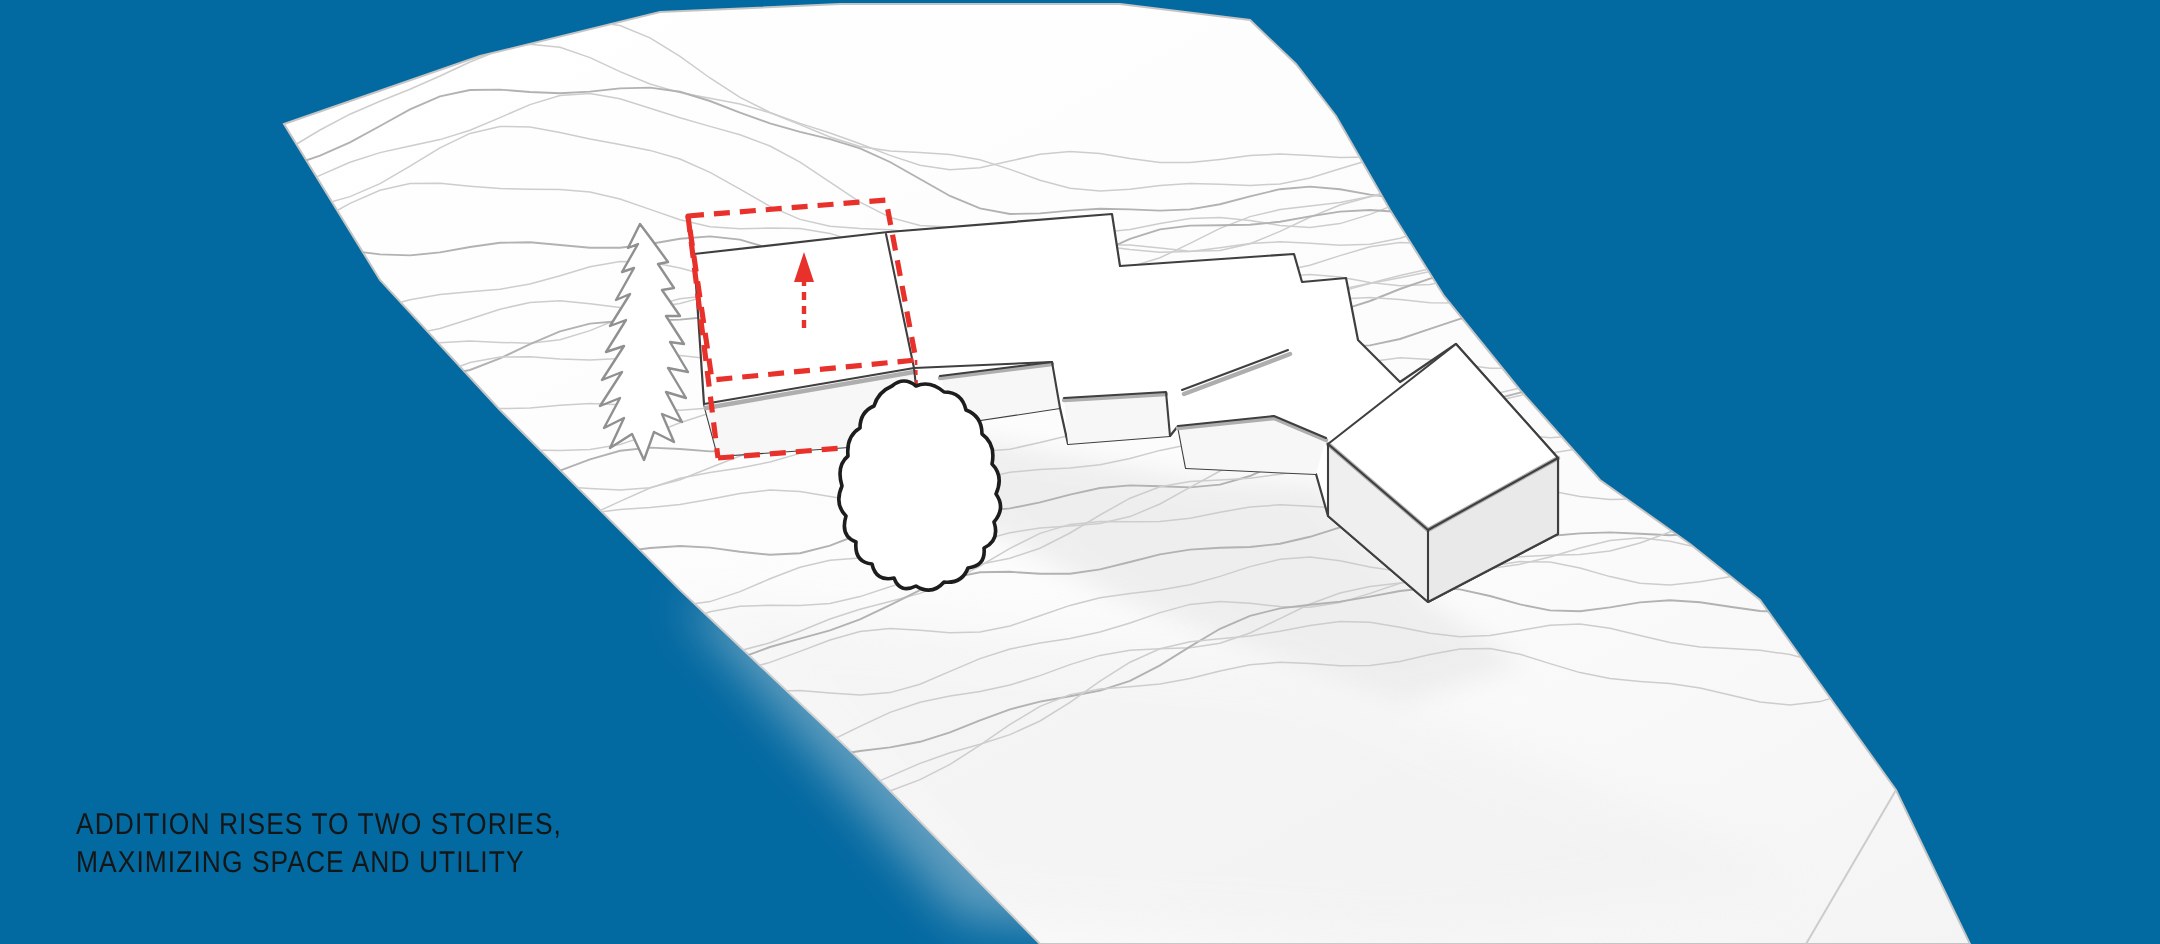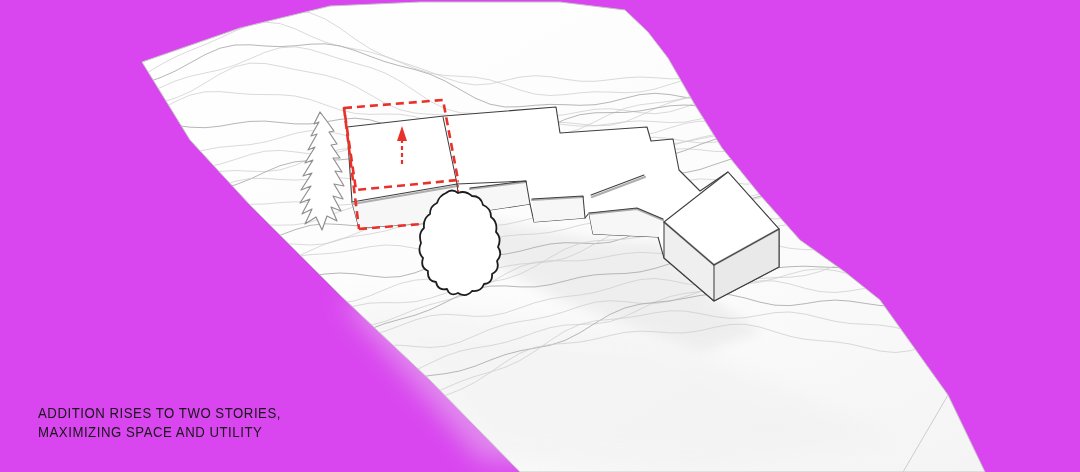--- a/index.html
+++ b/index.html
@@ -1,16 +1,16 @@
 <!DOCTYPE html>
 <html style="--accent: #e8312a;"><head>
 <meta charset="utf-8">
 <style>
   html,body{margin:0;padding:0;background:#fff;}
-  .stage{position:relative;width:1080px;height:472px;background:#d946ef;overflow:hidden;
+  .stage{position:relative;width:1080px;height:472px;background:#0369a1;overflow:hidden;
          font-family:"Liberation Sans",sans-serif;}
   .stage svg{position:absolute;left:0;top:0;}
   .caption{position:absolute;left:38px;top:404px;color:#161616;
            font-size:15px;line-height:18.6px;letter-spacing:.6px;font-weight:500;
            transform:scaleX(.88);transform-origin:left top;white-space:nowrap;}
   .contour{fill:none;}
   .terrain-edge{fill:url(#terrGrad);stroke:#c4c4c4;stroke-width:1;}
   .bldg-fill{fill:#ffffff;stroke:#3f3f3f;stroke-width:1.1;stroke-linejoin:round;}
   .wall-a{fill:#f7f7f7;stroke:none;}
   .wall-b{fill:#efefef;stroke:none;}

